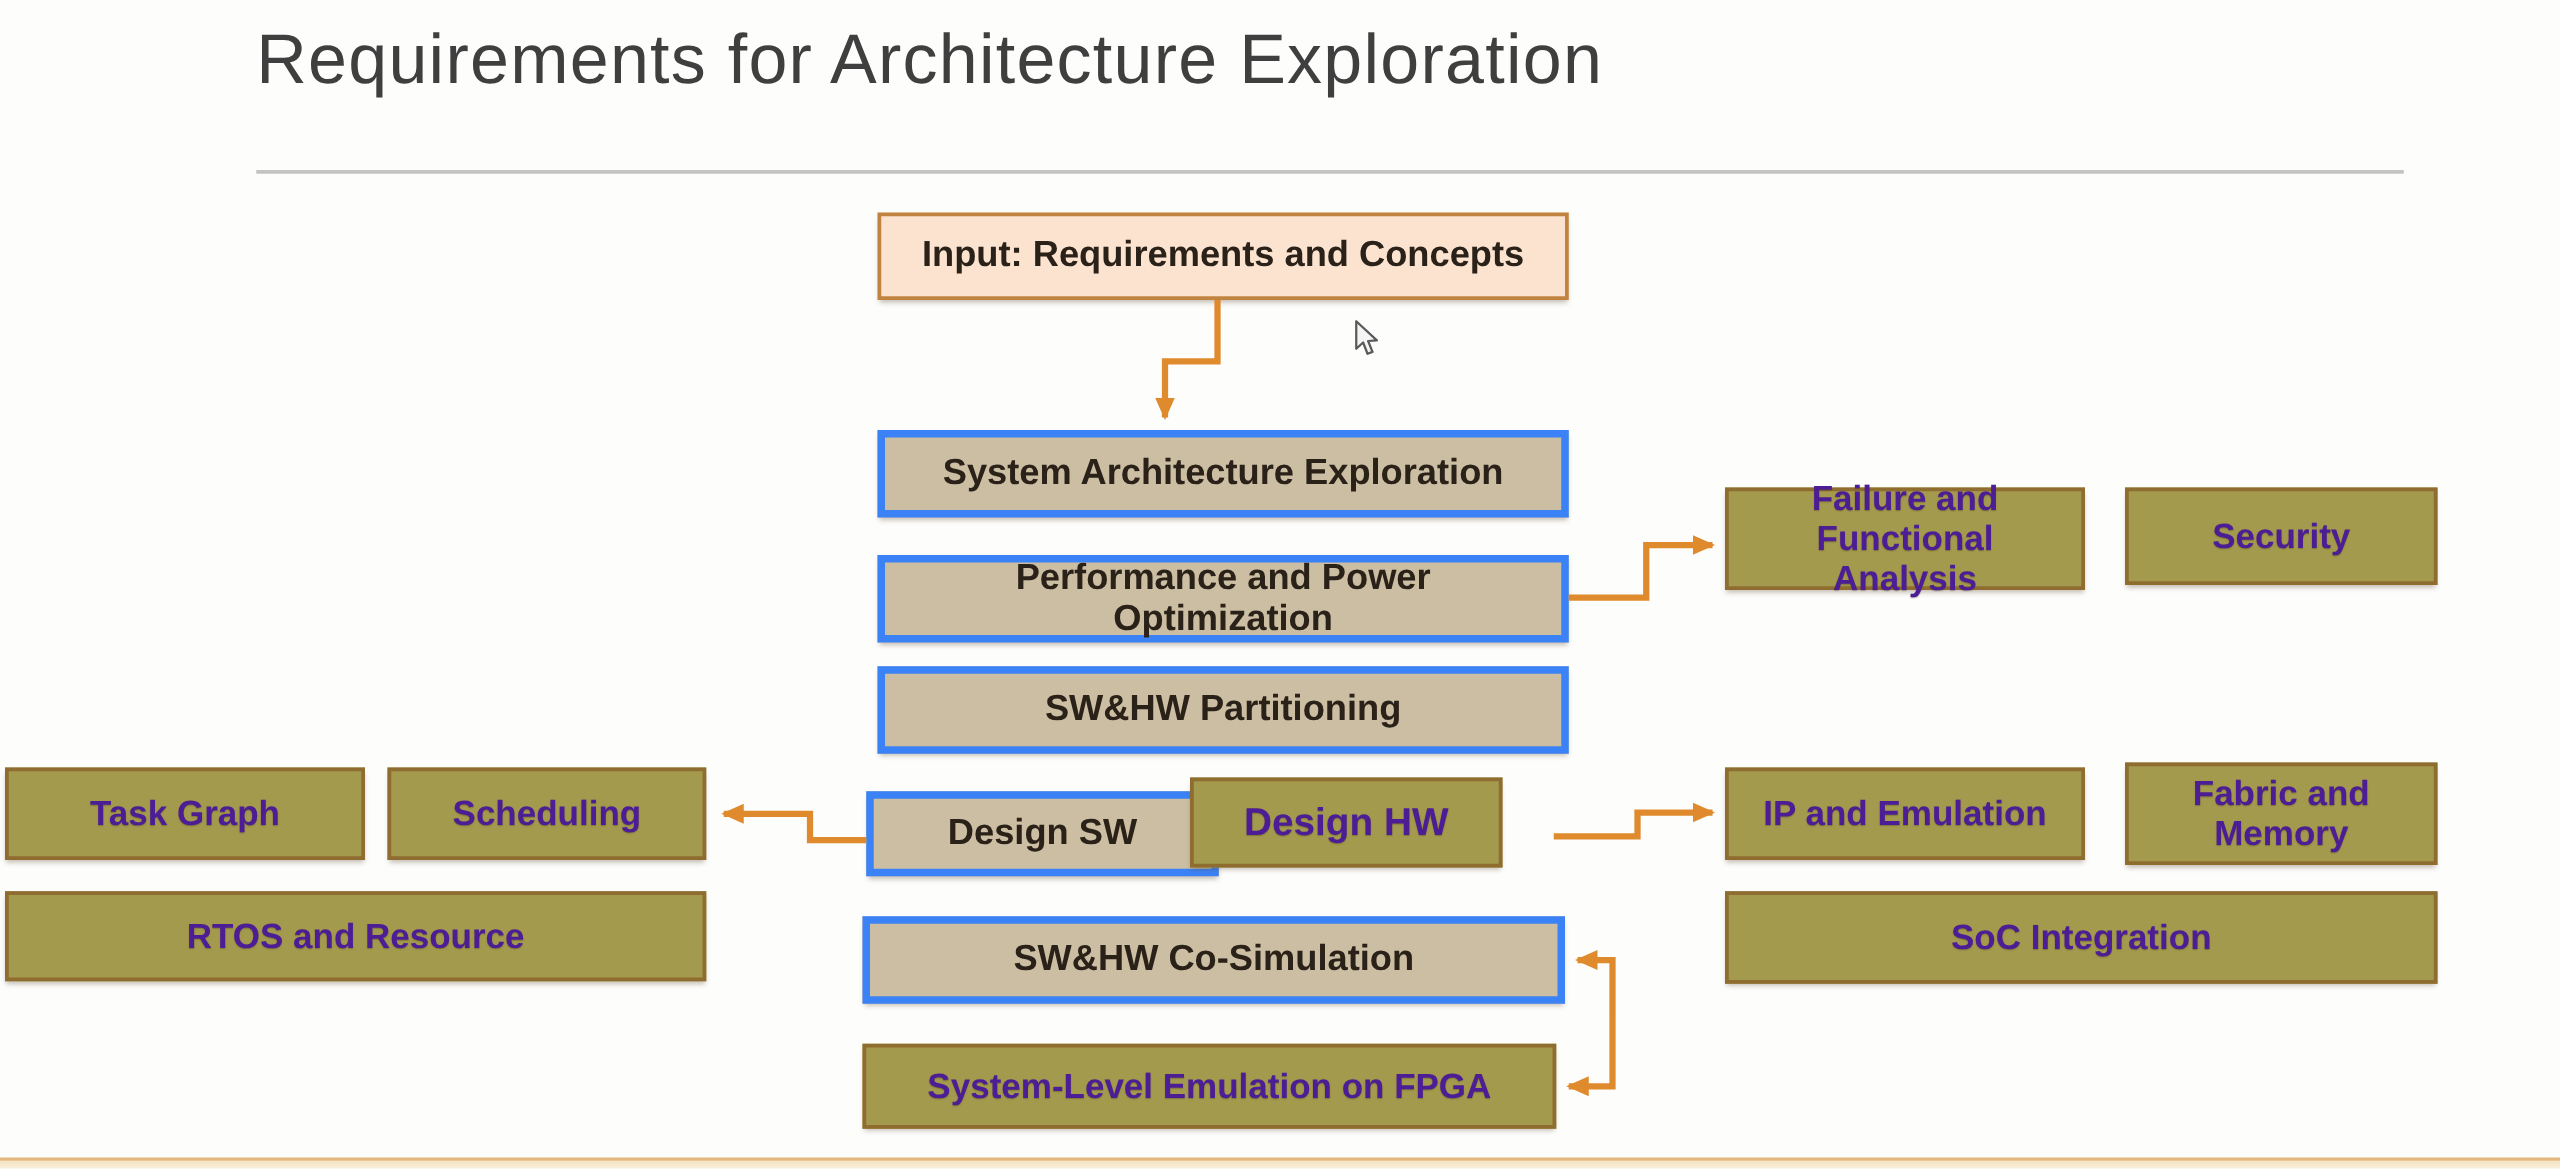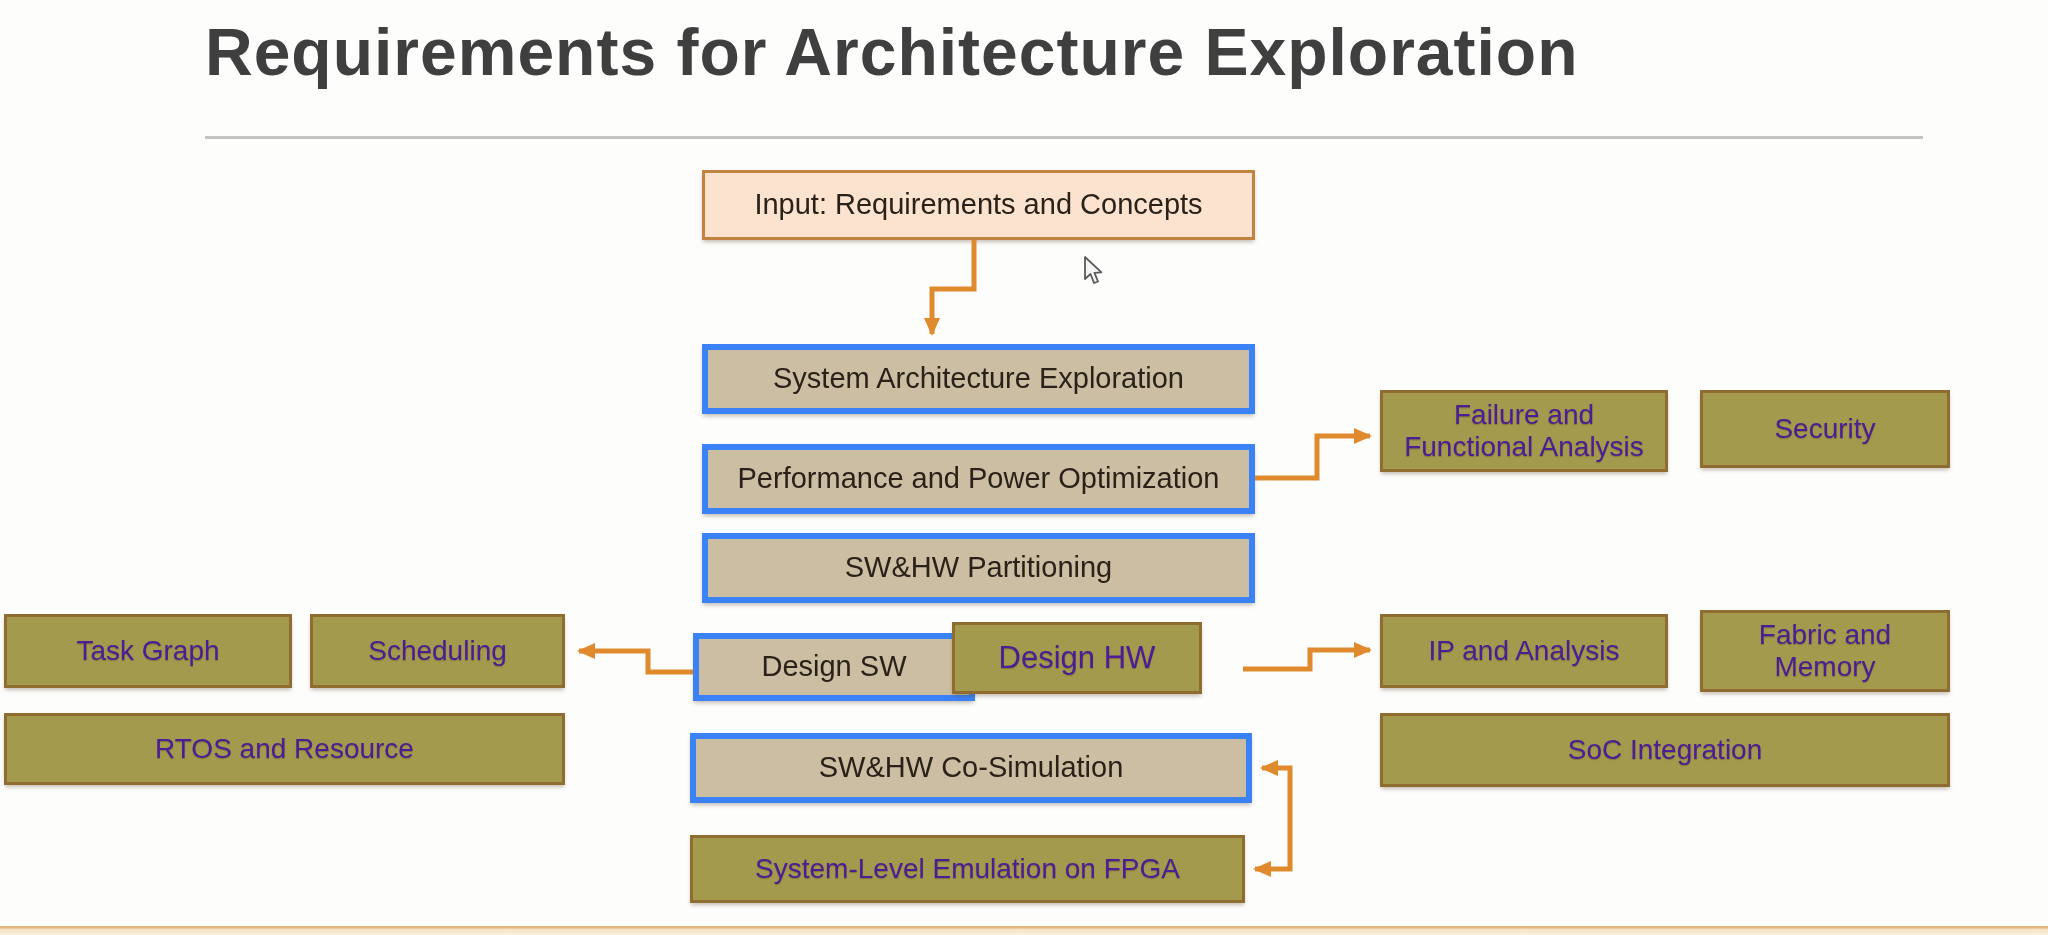--- a/index.html
+++ b/index.html
@@ -3,31 +3,31 @@
 <meta charset="utf-8">
 <style>
   html,body{margin:0;padding:0;background:#ffffff;}
   .stage{
     position:relative;width:2048px;height:935px;overflow:hidden;
     background:#fdfdfc;
     font-family:"Liberation Sans", sans-serif;
   }
   .slide-title{
     position:absolute;left:205px;top:14px;margin:0;
-    font-size:66px;font-weight:700;color:#3f3f3f;letter-spacing:1px;
+    font-size:56px;font-weight:400;color:#3f3f3f;letter-spacing:1px;
     white-space:nowrap;
   }
   .title-rule{
     position:absolute;left:205px;top:136px;width:1718px;height:3px;
     background:#c3c3c3;
   }
   .node{
     position:absolute;display:flex;align-items:center;justify-content:center;
     text-align:center;box-sizing:border-box;padding:4px 14px;
-    font-weight:400;line-height:1.15;
+    font-weight:700;line-height:1.15;
     box-shadow:0 3px 4px -1px rgba(90,70,40,.35);
   }
   .node.peach{background:#fbe3d0;border:3px solid #c08440;color:#2a2118;font-size:29px;}
   .node.tan{background:#ccbea3;border:6px solid #3b82f6;color:#2a2118;font-size:29px;}
   .node.olive{background:#a39a4e;border:3px solid #8f6c30;color:#4c1d95;font-size:28px;
     text-shadow:0 1px 1px rgba(60,50,20,.35);}
   .edges{position:absolute;left:0;top:0;width:2048px;height:935px;pointer-events:none;}
   .bottom-bar{
     position:absolute;left:0;bottom:0;width:2048px;height:9px;
     background:linear-gradient(180deg,#e2b87f 0px,#e2b87f 2px,#f3e3c2 3px,#faf0dc 9px);
@@ -57,21 +57,21 @@
   <div class="node olive" style="left:4px;top:614px;width:288px;height:74px">Task Graph</div>
 
   <div class="node olive" style="left:310px;top:614px;width:255px;height:74px">Scheduling</div>
 
   <div class="node olive" style="left:4px;top:713px;width:561px;height:72px">RTOS and Resource</div>
 
   <div class="node tan" style="left:693px;top:633px;width:282px;height:68px">Design SW</div>
 
   <div class="node olive" style="left:952px;top:622px;width:250px;height:72px;font-size:31px">Design HW</div>
 
-  <div class="node olive" style="left:1380px;top:614px;width:288px;height:74px">IP and Analysis</div>
+  <div class="node olive" style="left:1380px;top:614px;width:288px;height:74px">IP and Emulation</div>
 
   <div class="node olive" style="left:1700px;top:610px;width:250px;height:82px">Fabric and Memory</div>
 
   <div class="node olive" style="left:1380px;top:713px;width:570px;height:74px">SoC Integration</div>
 
   <div class="node tan" style="left:690px;top:733px;width:562px;height:70px">SW&amp;HW Co-Simulation</div>
 
   <div class="node olive" style="left:690px;top:835px;width:555px;height:68px">System-Level Emulation on FPGA</div>
 
   <svg class="edges" viewBox="0 0 2048 935">

